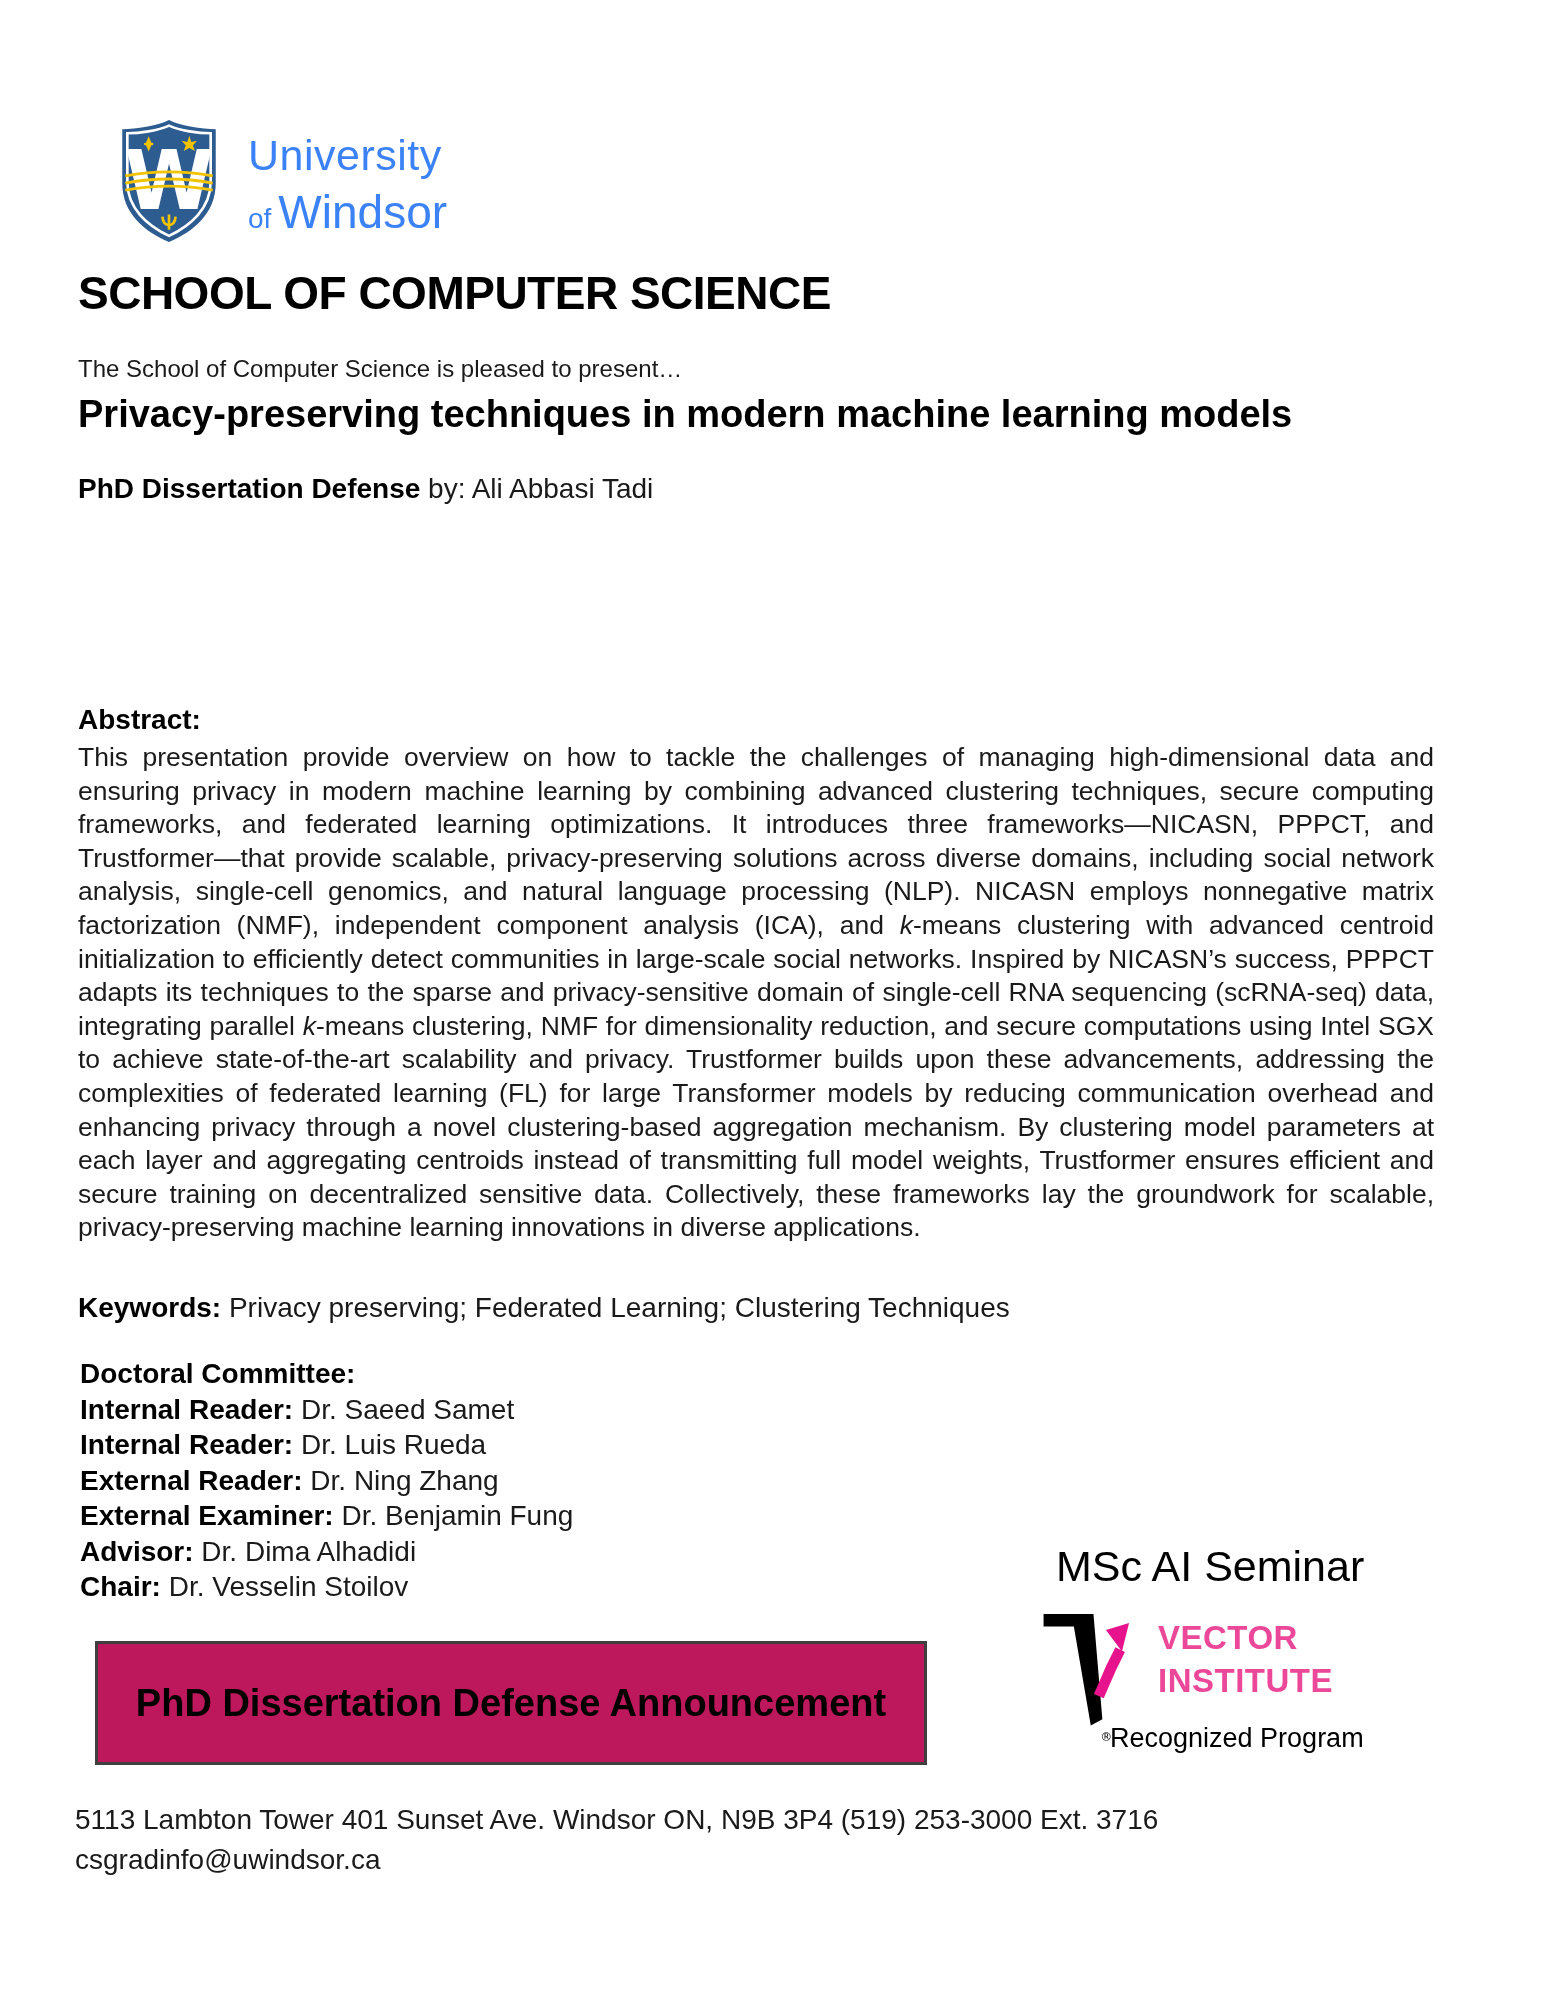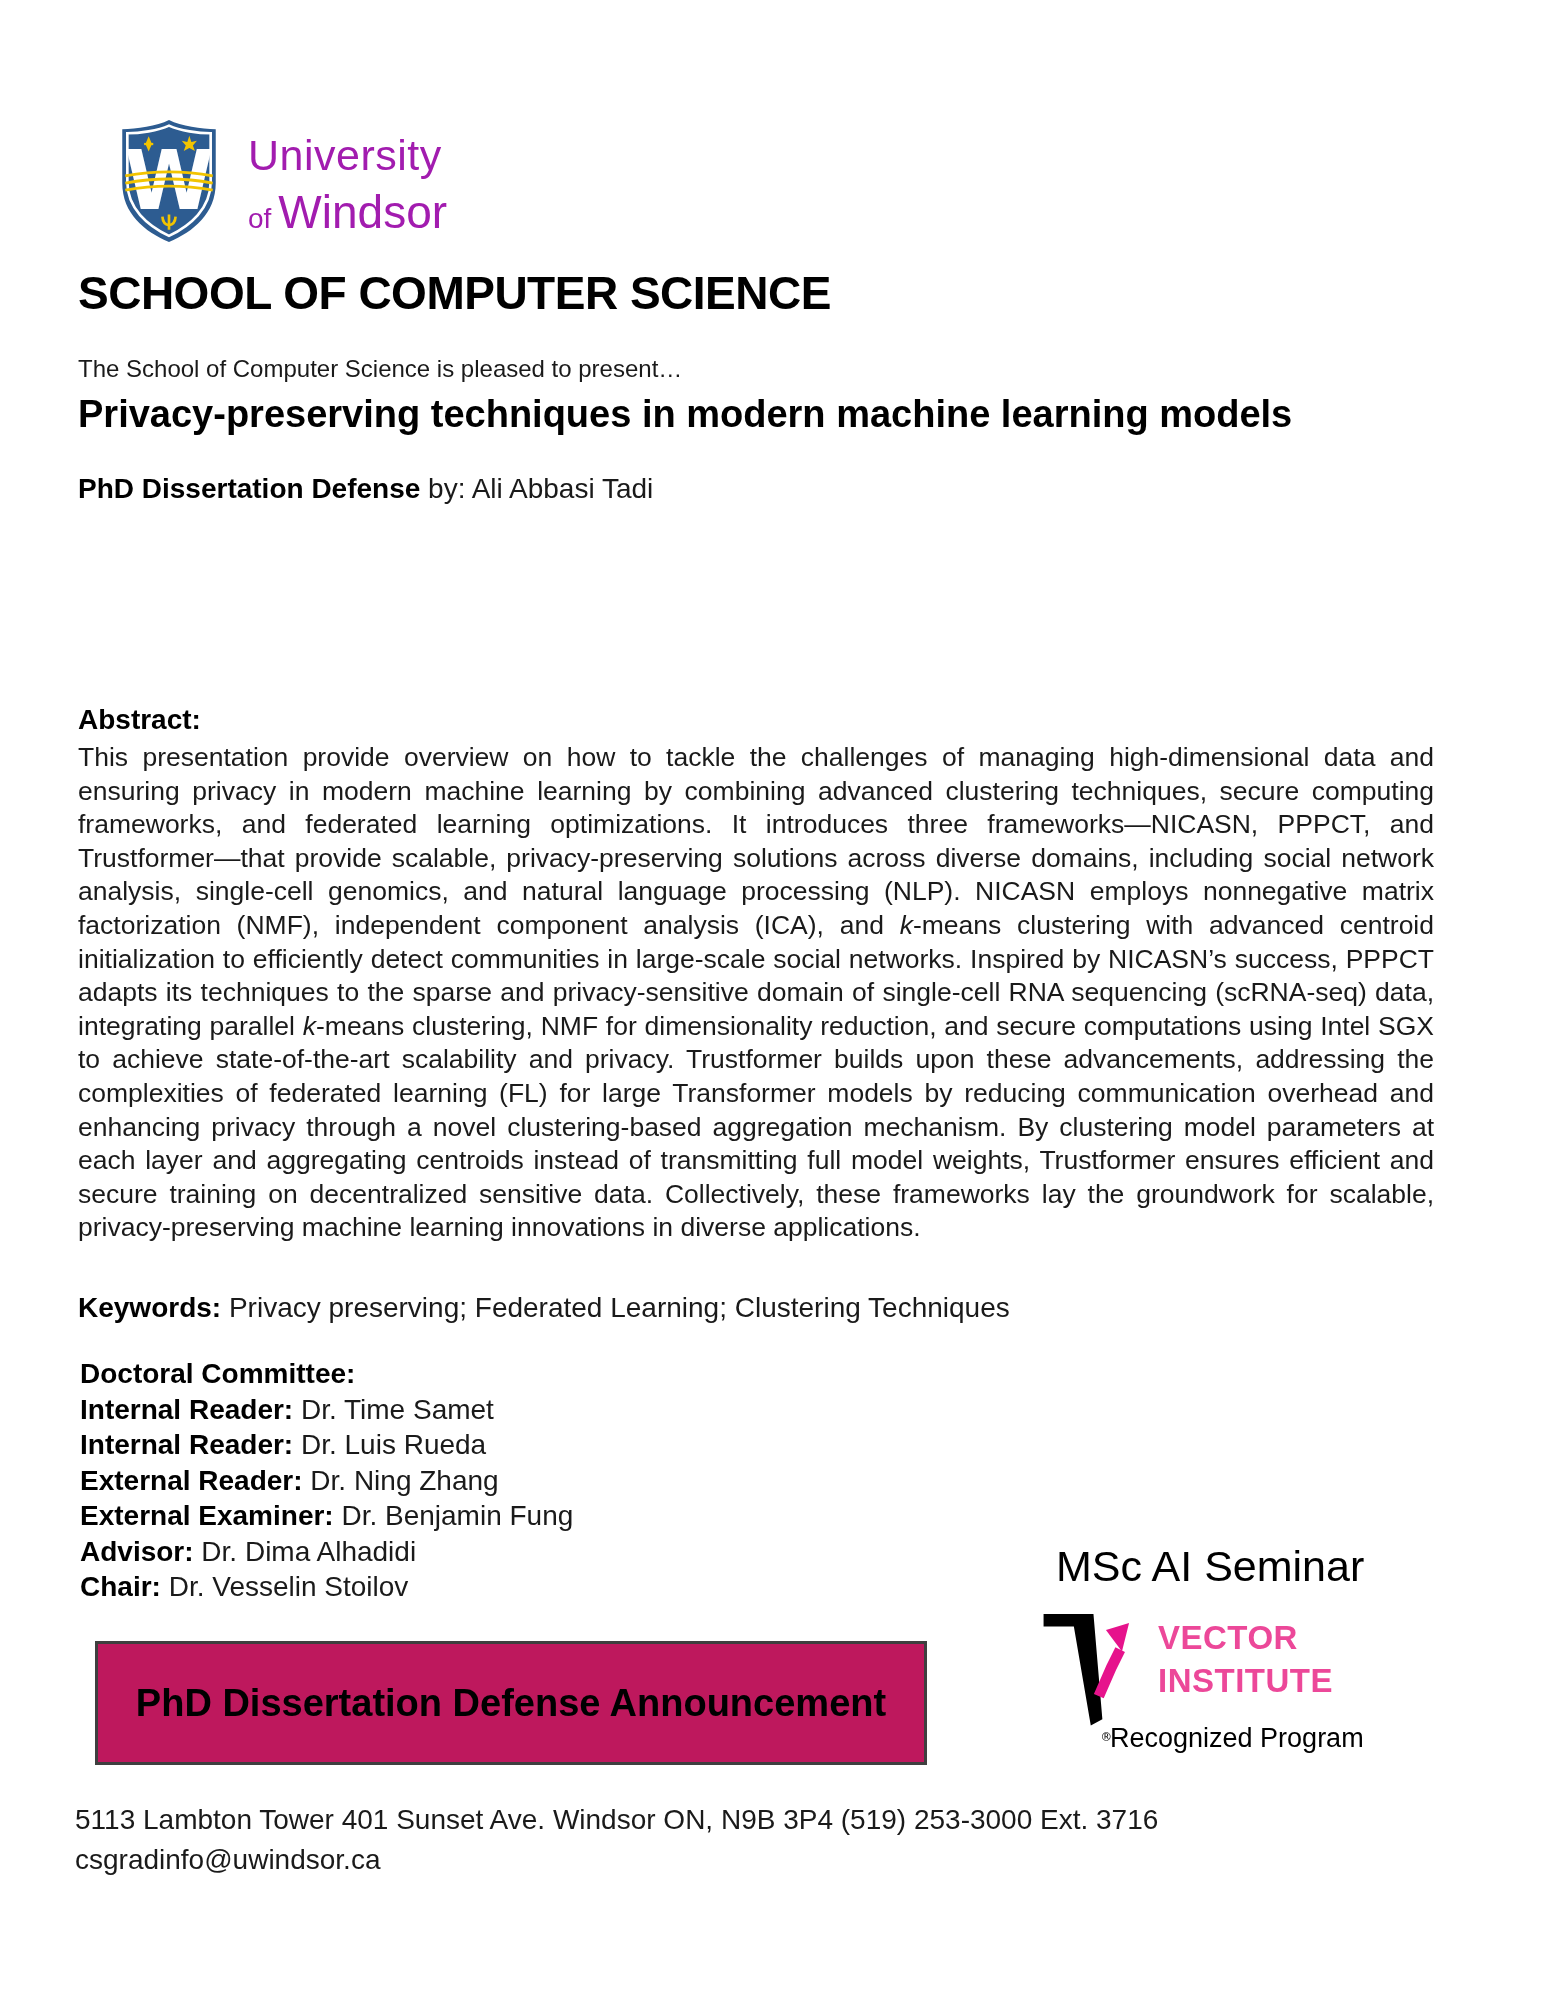--- a/index.html
+++ b/index.html
@@ -8,21 +8,21 @@
     width:1545px;height:2000px;
     margin:0 auto;
     background:#ffffff;
     font-family:"Liberation Sans", sans-serif;
     color:#111;
     overflow:hidden;
   }
   
   .uw-logo{position:absolute;left:118px;top:118px;display:flex;align-items:flex-start;}
   .uw-shield{width:102px;height:126px;}
-  .uw-text{margin-left:28px;margin-top:16px;color:#a21caf;line-height:1;}
+  .uw-text{margin-left:28px;margin-top:16px;color:#3b82f6;line-height:1;}
   .uw-line1{font-size:43px;letter-spacing:0.5px;}
   .uw-line2{margin-top:12px;white-space:nowrap;}
   .uw-of{font-size:28px;margin-right:7px;}
   .uw-windsor{font-size:46px;}
   
   .school{position:absolute;left:78px;top:266px;margin:0;font-size:46px;font-weight:bold;color:#000;letter-spacing:-0.5px;white-space:nowrap;}
   .intro{position:absolute;left:78px;top:355px;margin:0;font-size:24px;color:#1a1a1a;}
   .doc-title{position:absolute;left:78px;top:393px;margin:0;font-size:38px;font-weight:bold;color:#000;white-space:nowrap;}
   .defense-line{position:absolute;left:78px;top:473px;margin:0;font-size:28px;color:#1a1a1a;}
   
@@ -85,21 +85,21 @@
   <p class="defense-line"><b>PhD Dissertation Defense</b><span> by: Ali Abbasi Tadi</span></p>
 
 
   <p class="abs-label"><b>Abstract:</b></p>
   <p class="abs-text">This presentation provide overview on how to tackle the challenges of managing high-dimensional data and ensuring privacy in modern machine learning by combining advanced clustering techniques, secure computing frameworks, and federated learning optimizations. It introduces three frameworks—NICASN, PPPCT, and Trustformer—that provide scalable, privacy-preserving solutions across diverse domains, including social network analysis, single-cell genomics, and natural language processing (NLP). NICASN employs nonnegative matrix factorization (NMF), independent component analysis (ICA), and <i>k</i>-means clustering with advanced centroid initialization to efficiently detect communities in large-scale social networks. Inspired by NICASN’s success, PPPCT adapts its techniques to the sparse and privacy-sensitive domain of single-cell RNA sequencing (scRNA-seq) data, integrating parallel <i>k</i>-means clustering, NMF for dimensionality reduction, and secure computations using Intel SGX to achieve state-of-the-art scalability and privacy. Trustformer builds upon these advancements, addressing the complexities of federated learning (FL) for large Transformer models by reducing communication overhead and enhancing privacy through a novel clustering-based aggregation mechanism. By clustering model parameters at each layer and aggregating centroids instead of transmitting full model weights, Trustformer ensures efficient and secure training on decentralized sensitive data. Collectively, these frameworks lay the groundwork for scalable, privacy-preserving machine learning innovations in diverse applications.</p>
 
   <p class="keywords"><b>Keywords:</b><span> Privacy preserving; Federated Learning; Clustering Techniques</span></p>
 
   <div class="committee">
     <div><b>Doctoral Committee:</b></div>
-    <div><b>Internal Reader:</b><span> Dr. Time Samet</span></div>
+    <div><b>Internal Reader:</b><span> Dr. Saeed Samet</span></div>
     <div><b>Internal Reader:</b><span> Dr. Luis Rueda</span></div>
     <div><b>External Reader:</b><span> Dr. Ning Zhang</span></div>
     <div><b>External Examiner:</b><span> Dr. Benjamin Fung</span></div>
     <div><b>Advisor:</b><span> Dr. Dima Alhadidi</span></div>
     <div><b>Chair:</b><span> Dr. Vesselin Stoilov</span></div>
   </div>
 
   <div class="seminar">MSc AI Seminar</div>
 
   <div class="vector">

